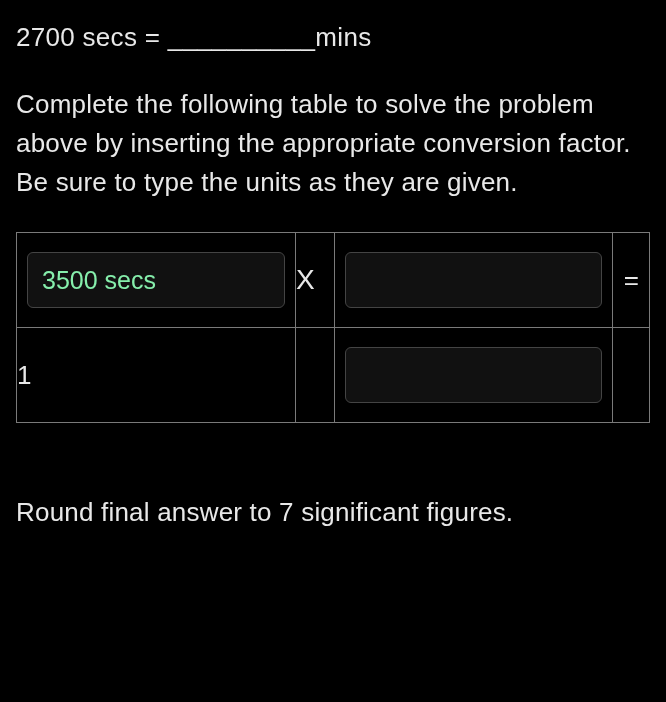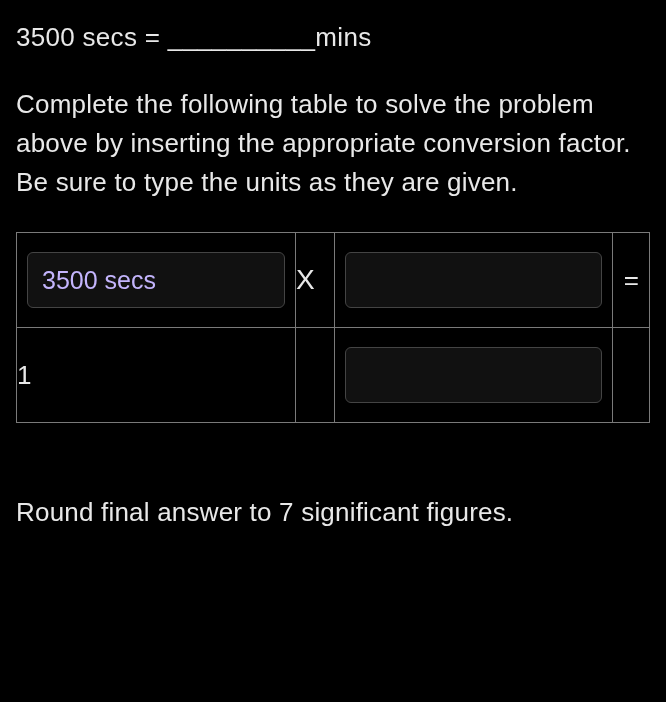--- a/index.html
+++ b/index.html
@@ -50,21 +50,21 @@
     .cell-eq {
       width: 34px;
       text-align: center;
       font-size: 26px;
       color: #e8e8e8;
     }
     .input-like {
       background: #111111;
       border: 1px solid #444444;
       border-radius: 6px;
-      color: #c4b5fd;
+      color: #86efac;
       font-size: 25px;
       font-weight: 300;
       font-family: inherit;
       padding: 12px 14px;
       margin: 14px 10px;
       width: calc(100% - 20px);
       height: 56px;
       display: block;
     }
     .plain-cell {
@@ -72,21 +72,21 @@
       font-size: 26px;
       color: #e8e8e8;
     }
     .footer-note {
       letter-spacing: 0.2px;
     }
   </style>
 </head>
 <body>
 
-<div class="question-line">3500 secs = __________mins</div>
+<div class="question-line">2700 secs = __________mins</div>
 
 <div class="instructions">Complete the following table to solve the problem above by inserting the appropriate conversion factor.  Be sure to type the units as they are given.</div>
 
 <table class="conv-table">
   <tbody>
       <tr>
     <td class="cell-wide">
       <input type="text" class="input-like" value="3500 secs" style="">
     </td>
     <td class="cell-op">

